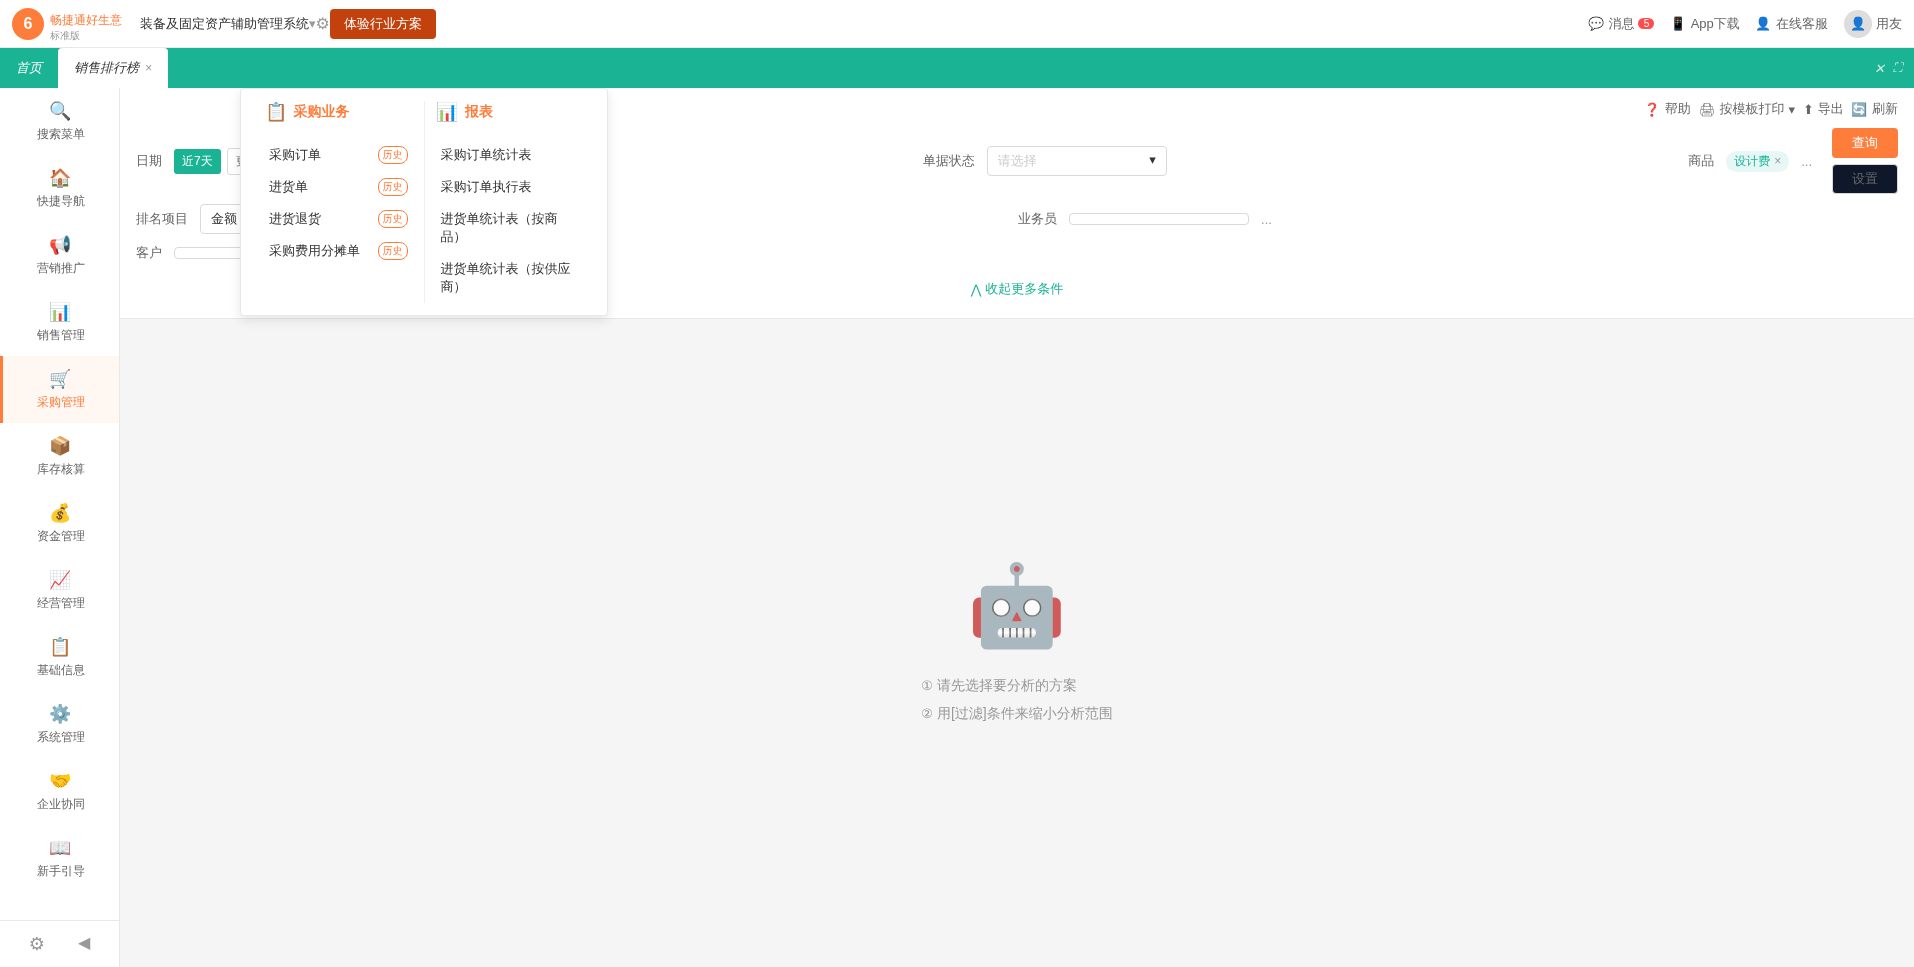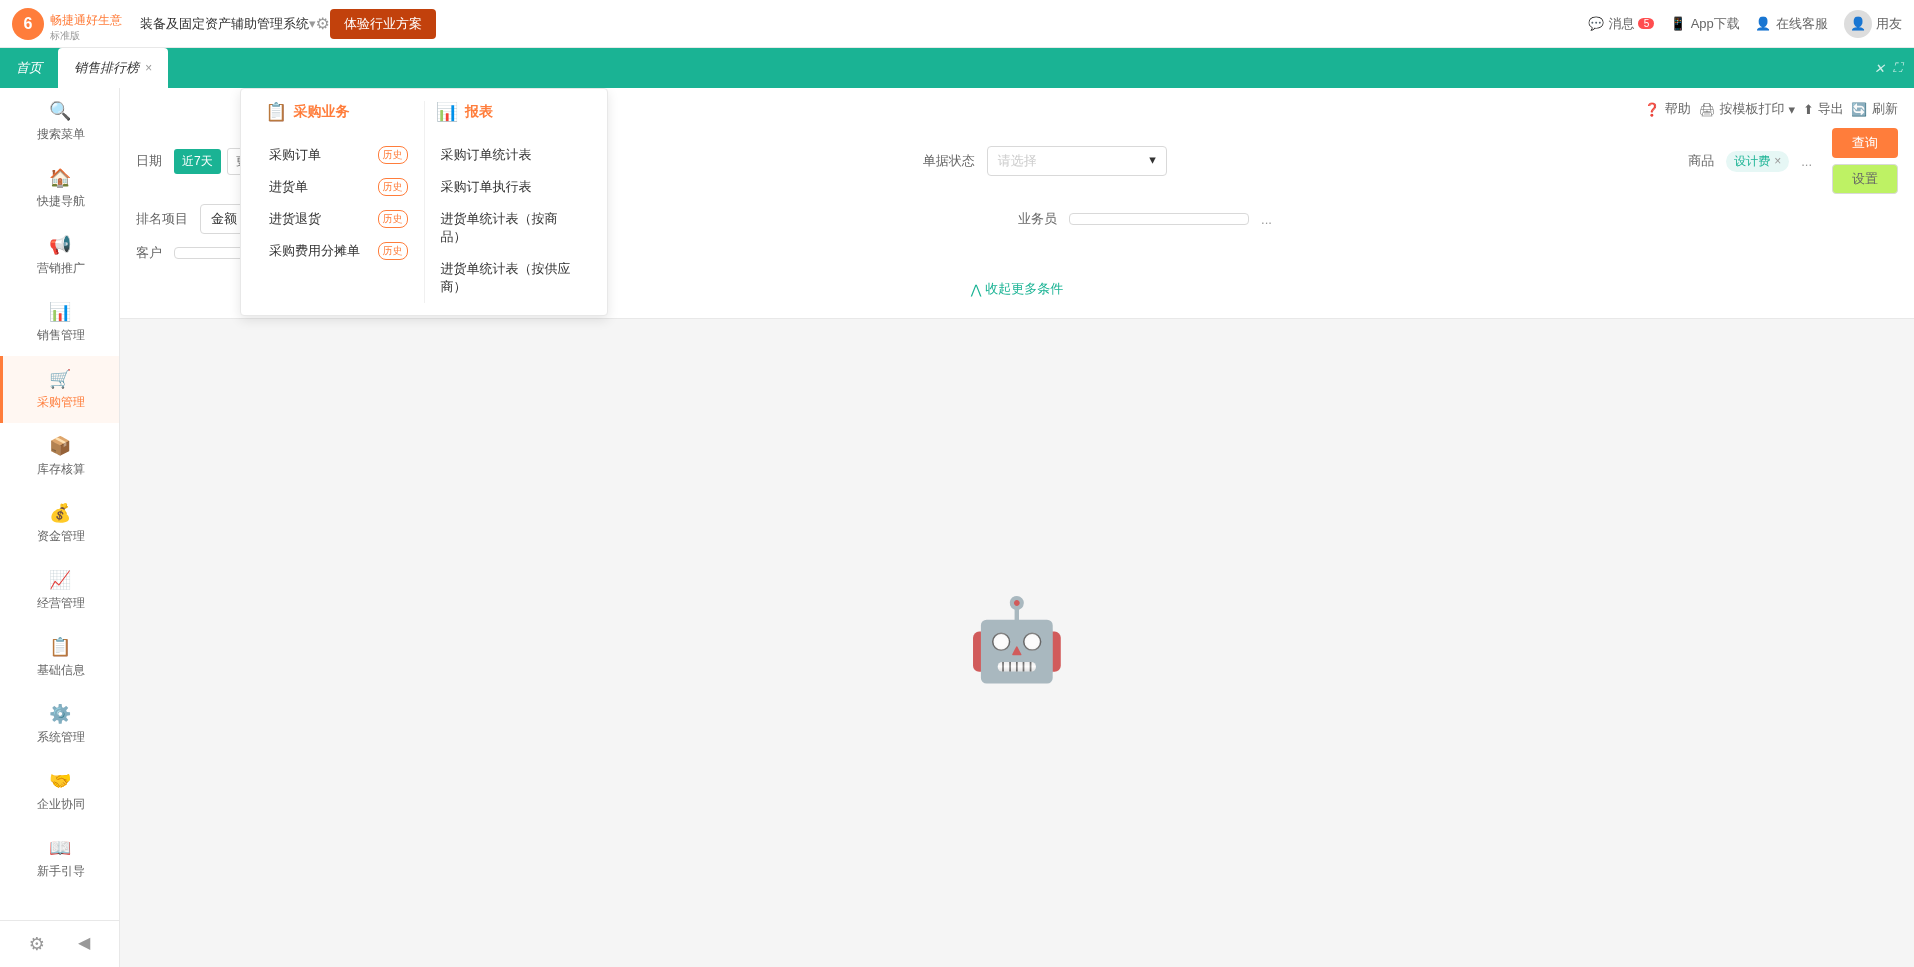--- a/index.html
+++ b/index.html
@@ -74,21 +74,21 @@
       display: flex; align-items: flex-start; justify-content: space-between; gap: 4px;
     }
     .filter-date { display: flex; align-items: center; gap: 6px; }
     .date-btn { background: #1ab394; color: #fff; border: none; padding: 4px 8px; border-radius: 3px; font-size: 12px; cursor: pointer; }
     .date-btn.inactive { background: transparent; color: #666; border: 1px solid #d9d9d9; }
     .filter-tag { background: #e6f7f5; color: #1ab394; padding: 2px 8px; border-radius: 12px; font-size: 12px; display: flex; align-items: center; gap: 4px; }
     .tag-close { cursor: pointer; color: #999; }
     .toolbar-right { display: flex; align-items: center; gap: 8px; margin-left: auto; }
     .toolbar-btn { display: flex; align-items: center; gap: 4px; color: #666; cursor: pointer; font-size: 13px; }
     .search-btn { background: #ff7d3b; color: #fff; border: none; padding: 6px 20px; border-radius: 4px; cursor: pointer; font-size: 13px; }
-    .set-btn { background: #bef264; color: #666; border: 1px solid #d9d9d9; padding: 5px 16px; border-radius: 4px; cursor: pointer; font-size: 13px; }
+    .set-btn { background: #0f172a; color: #666; border: 1px solid #d9d9d9; padding: 5px 16px; border-radius: 4px; cursor: pointer; font-size: 13px; }
     .collapse-btn { display: flex; align-items: center; justify-content: center; color: #1ab394; cursor: pointer; font-size: 13px; gap: 4px; padding: 8px 0; }
 
     
     .empty-state { flex: 1; display: flex; flex-direction: column; align-items: center; justify-content: center; gap: 12px; color: #999; }
     .empty-icon { width: 120px; height: 100px; position: relative; }
     .empty-text { color: #999; font-size: 14px; line-height: 2; }
 
     
     .dropdown-overlay {
       position: absolute; top: 0; left: 120px; right: 0; bottom: 0; z-index: 100;
@@ -311,20 +311,30 @@
         <span>⋀</span>
         <span>收起更多条件</span>
       </div>
     </div>
 
     <div class="empty-state">
       <div class="empty-icon">
 
         <div style="font-size:80px;color:#f4b896;opacity:0.75;text-align:center">🤖</div>
       </div>
+      <div>
+        <div class="empty-text">
+          <span style="color:#999;font-size:13px">①</span>
+          <span>请先选择要分析的方案</span>
+        </div>
+        <div class="empty-text">
+          <span style="color:#999;font-size:13px">②</span>
+          <span>用[过滤]条件来缩小分析范围</span>
+        </div>
+      </div>
     </div>
 
     <div class="dropdown-overlay">
       <div class="dropdown-menu">
 
         <div class="dropdown-col">
           <div class="dropdown-col-title">
             <span class="col-title-icon">📋</span>
             <span>采购业务</span>
           </div>

